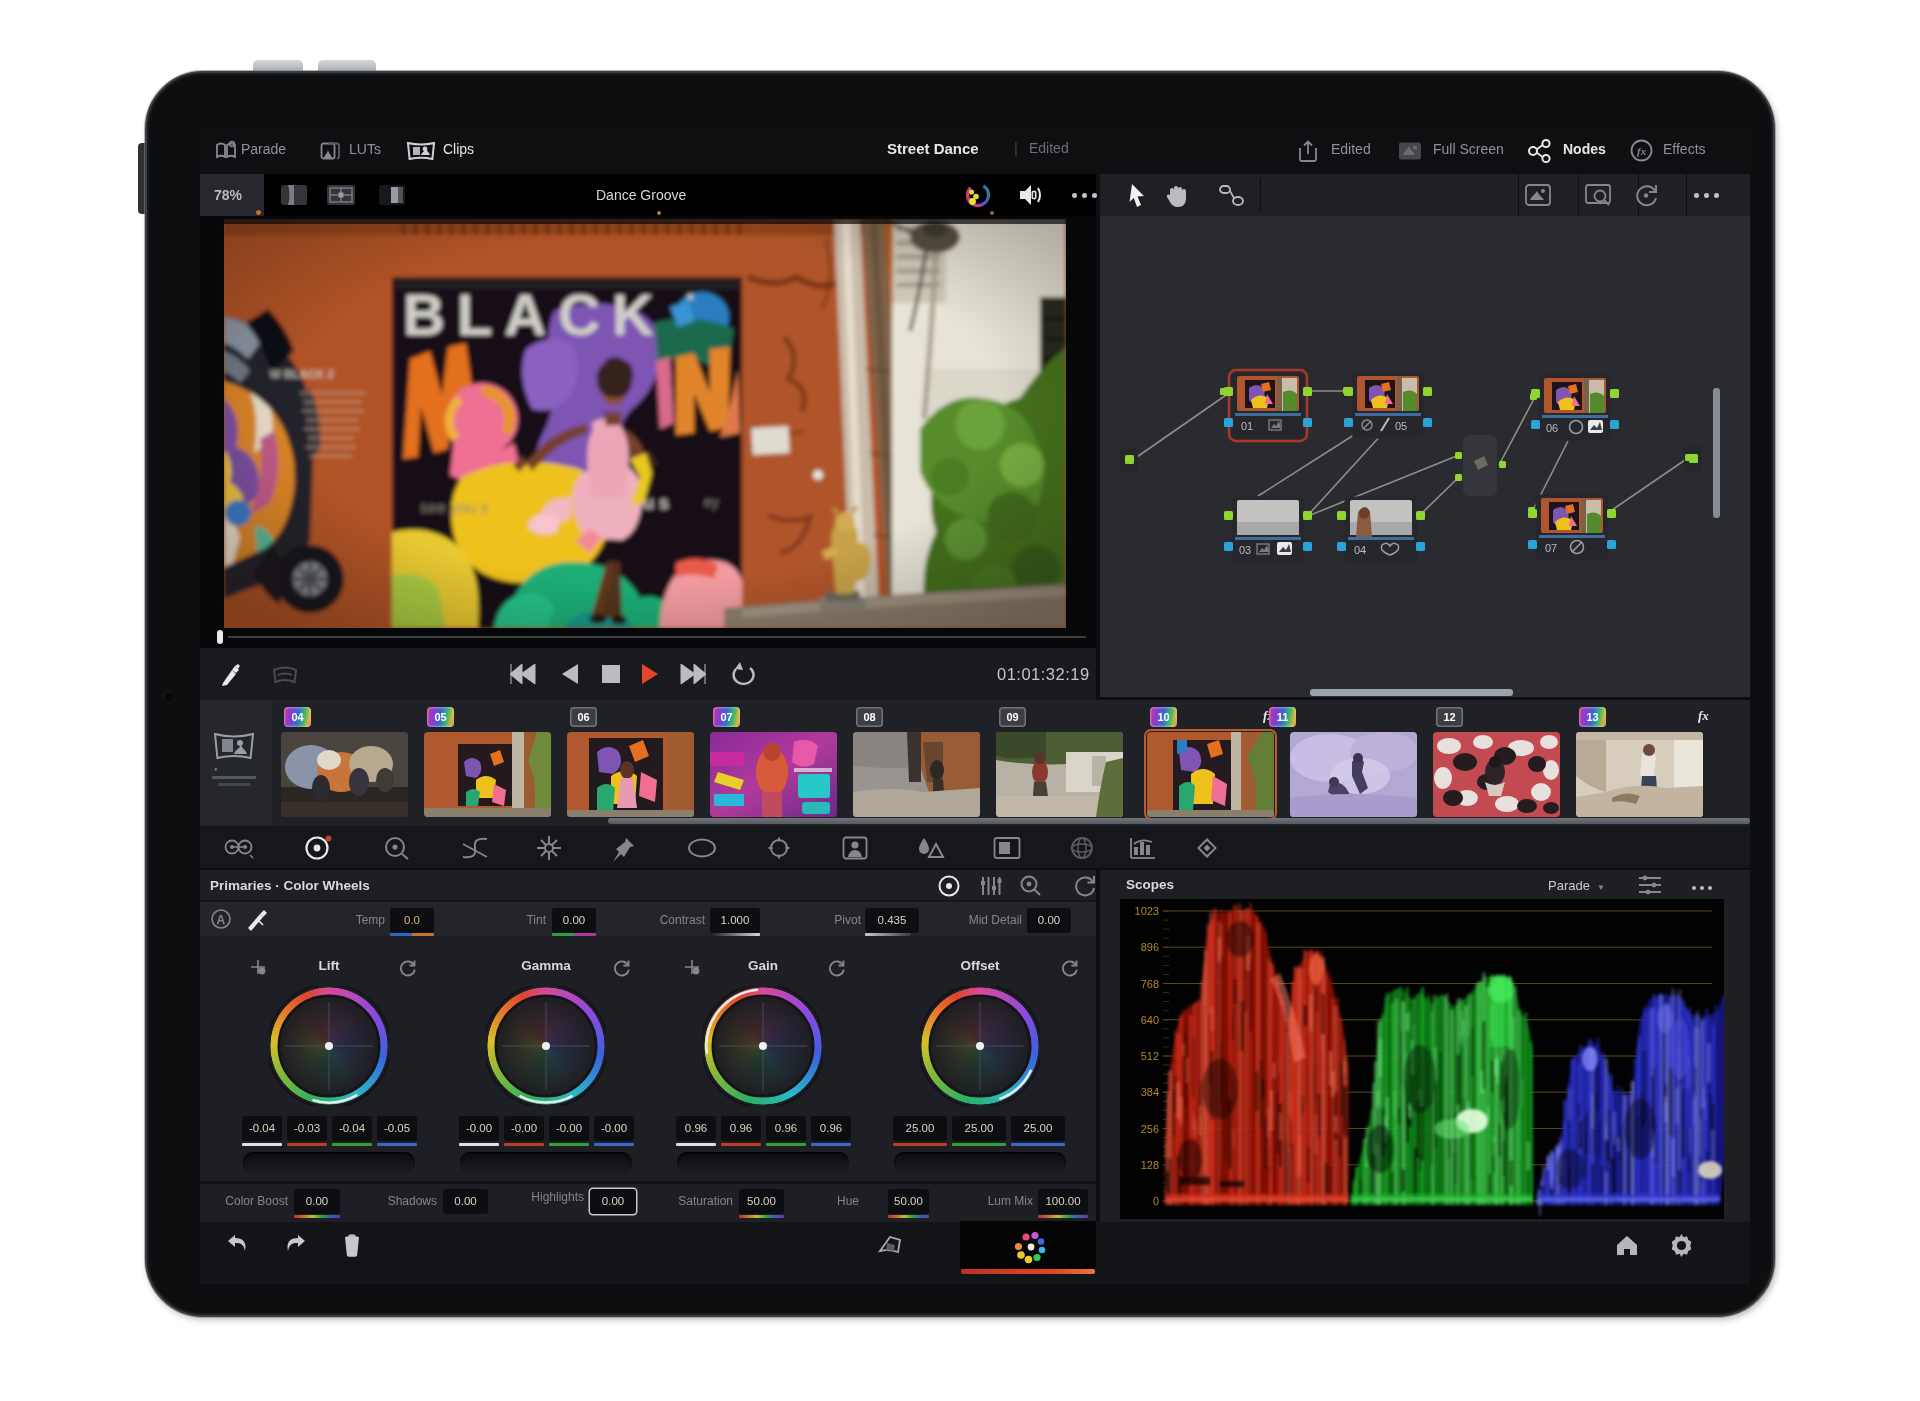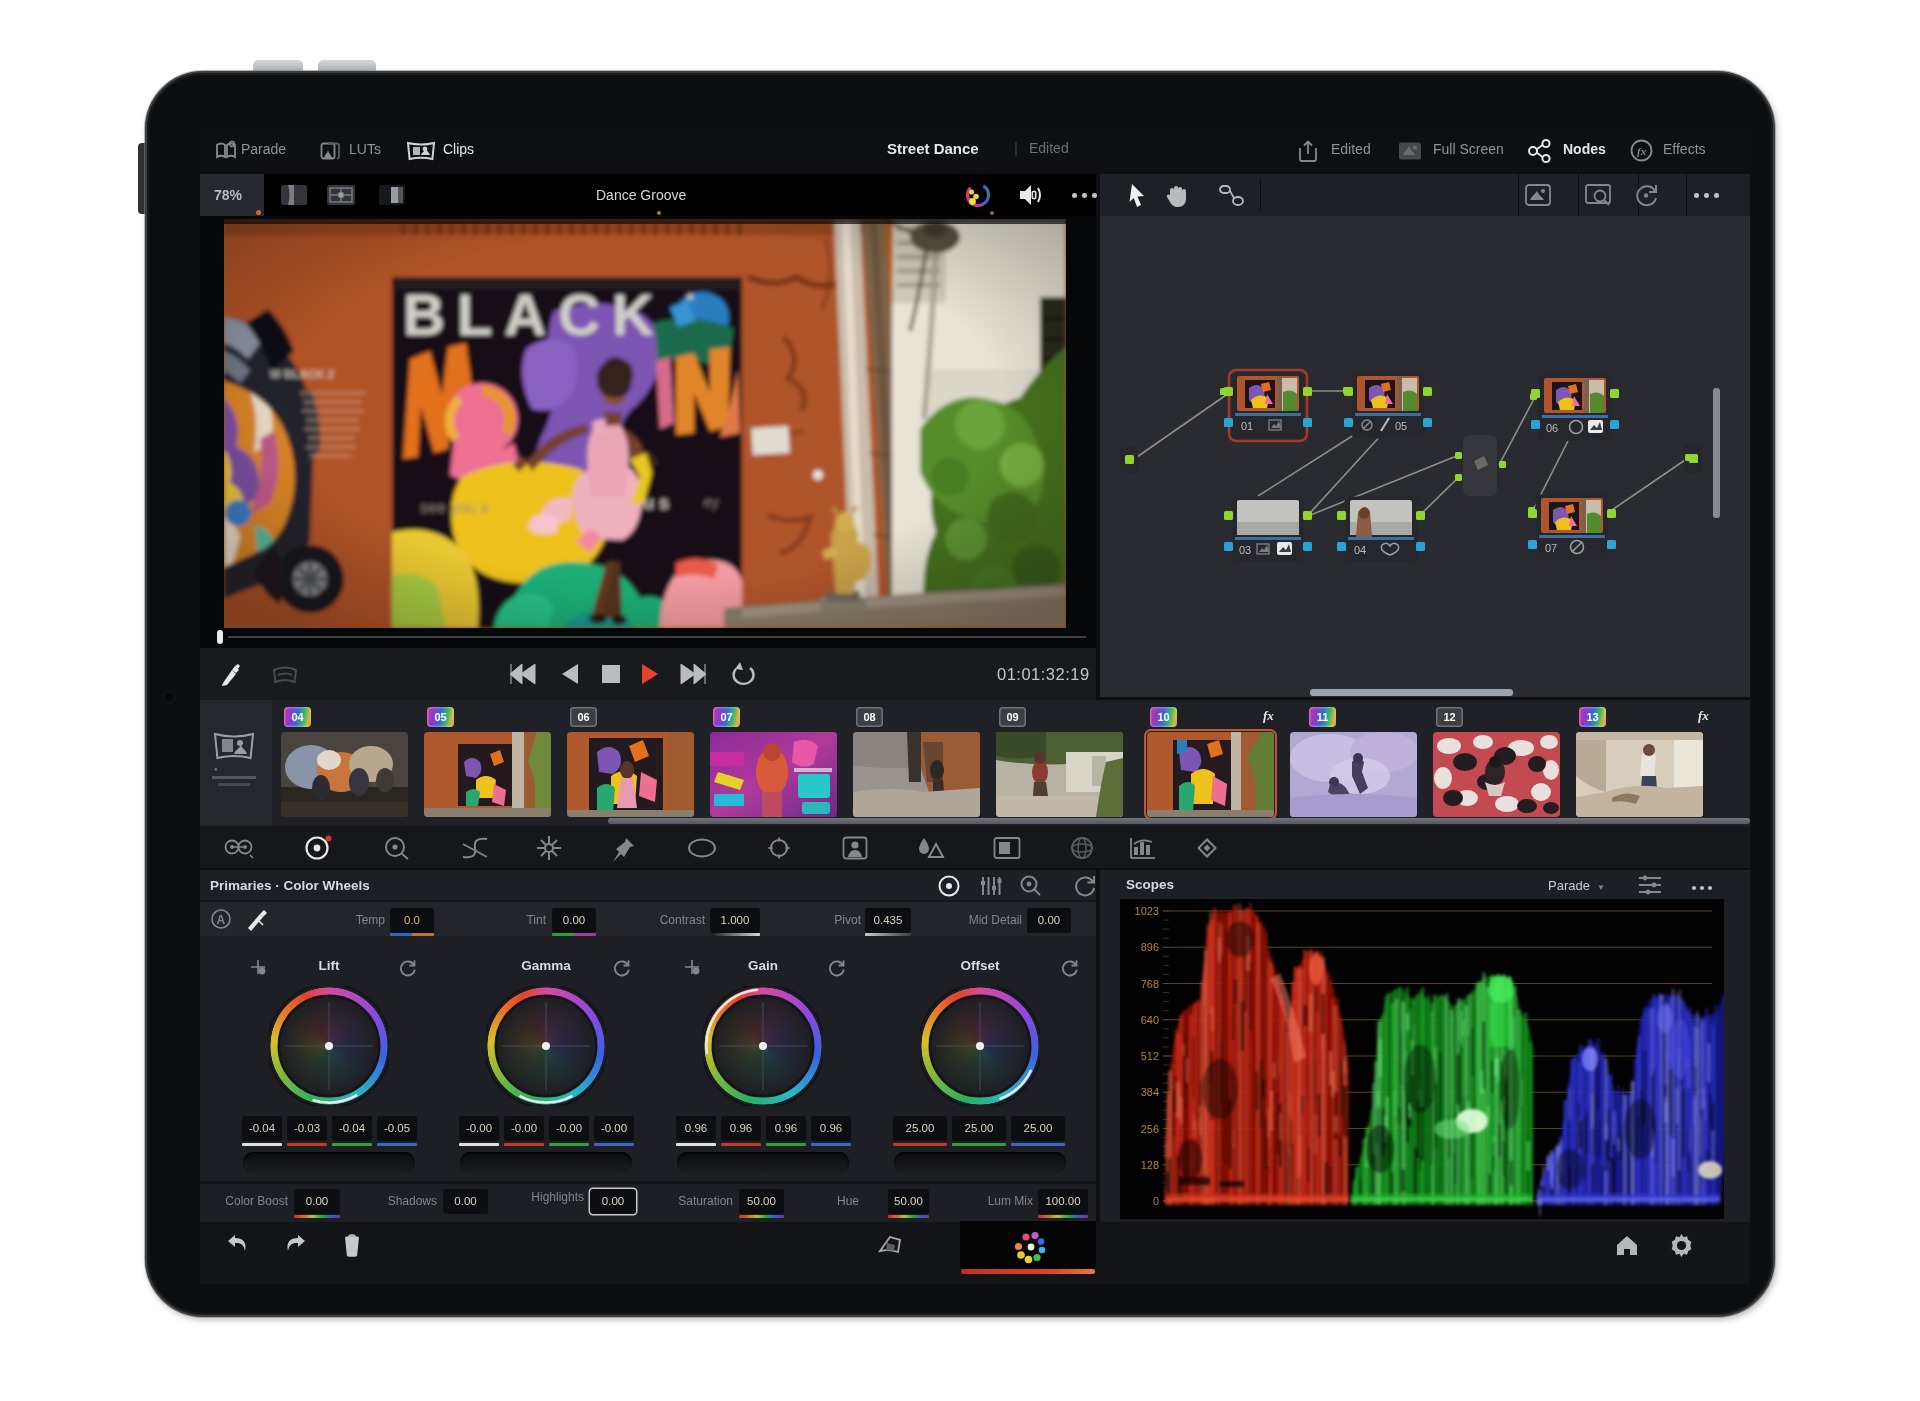--- a/index.html
+++ b/index.html
@@ -676,21 +676,21 @@
           <path d="M44 42 q12 -10 24 0 l-2 30 -22 0 z" fill="#eec11c"></path>
           <path d="M60 12 l12 -4 4 14 -12 4 z" fill="#e2701f"></path>
           <path d="M32 54 q10 -8 16 0 l-2 24 -14 0 z" fill="#28a870"></path>
           <path d="M66 44 l14 8 -2 22 -14 -6 z" fill="#ee6f92"></path>
           <path d="M30 8 l10 0 0 12 -10 2 z" fill="#2a7ec0"></path>
           <rect x="84" y="0" width="12" height="85" fill="#c0b4a2"></rect>
           <rect x="94" y="0" width="33" height="85" fill="#a05c30"></rect>
           <path d="M100 26 q12 20 8 59 l19 0 0 -85 -12 0 z" fill="#647e36"></path>
           <rect y="78" width="127" height="7" fill="#8a7e6c"></rect>
         </svg>
-      <div class="chip chipc" style="left:1109px;">11</div>
+      <div class="chip chipc" style="left:1069px;">11</div>
       <svg class="abs thumb" style="left:1090px;" width="127" height="85" viewBox="0 0 127 85">
           <rect width="127" height="85" fill="#b2a8d4"></rect>
           <ellipse cx="40" cy="26" rx="40" ry="24" fill="#c8bee4"></ellipse>
           <ellipse cx="94" cy="20" rx="34" ry="20" fill="#beb2dc"></ellipse>
           <ellipse cx="70" cy="44" rx="30" ry="18" fill="#d4cae8" opacity=".8"></ellipse>
           <path d="M62 30 q6 -8 12 0 l-2 10 6 16 -8 6 -8 -18 z" fill="#443e5e"></path>
           <circle cx="68" cy="26" r="5" fill="#39344e"></circle>
           <path d="M40 52 q10 -4 16 4 l6 10 -10 4 -14 -10 z" fill="#4a4462"></path>
           <circle cx="44" cy="50" r="5" fill="#3e3856"></circle>
           <rect y="66" width="127" height="19" fill="#9a8ec4"></rect>
@@ -858,21 +858,21 @@
     <div class="vlabel" style="left:130px;top:43px;width:55px;">Temp</div>
     <div class="vbox" style="left:190px;top:38px;width:44px;color:#d8b86a;">0.0</div>
     <div class="vuline" style="left:190px;top:63px;width:44px;background:linear-gradient(90deg,#2a6ac0,#2a6ac0 48%,#c8742a 52%,#c8742a);"></div>
     <div class="vlabel" style="left:296px;top:43px;width:50px;">Tint</div>
     <div class="vbox" style="left:352px;top:38px;width:44px;">0.00</div>
     <div class="vuline" style="left:352px;top:63px;width:44px;background:linear-gradient(90deg,#2aa040,#2aa040 48%,#b03a9a 52%,#b03a9a);"></div>
     <div class="vlabel" style="left:445px;top:43px;width:60px;">Contrast</div>
     <div class="vbox" style="left:510px;top:38px;width:50px;">1.000</div>
     <div class="vuline" style="left:510px;top:63px;width:50px;background:linear-gradient(90deg,#1a1b1e,#d8d9dc);"></div>
     <div class="vlabel" style="left:616px;top:43px;width:45px;">Pivot</div>
-    <div class="vbox" style="left:665px;top:38px;width:46px;">0.435</div>
+    <div class="vbox" style="left:665px;top:38px;width:54px;">0.435</div>
     <div class="vuline" style="left:665px;top:63px;width:46px;background:linear-gradient(90deg,#c8c9cc,#3a3b3e);"></div>
     <div class="vlabel" style="left:757px;top:43px;width:65px;">Mid Detail</div>
     <div class="vbox" style="left:827px;top:38px;width:44px;">0.00</div>
     <div id="wheels">
       <svg class="abs" style="left:48px;top:88px" width="20" height="18" viewBox="0 0 20 18">
           <path d="M10 2 v14 M3 9 h14" stroke="#85878c" stroke-width="1.6"></path>
           <circle cx="14" cy="13" r="3.4" fill="#85878c"></circle>
         </svg>
       <div class="wlabel" style="left:69px;">Lift</div>
       <svg class="abs" style="left:198px;top:88px" width="20" height="20" viewBox="0 0 20 20">

